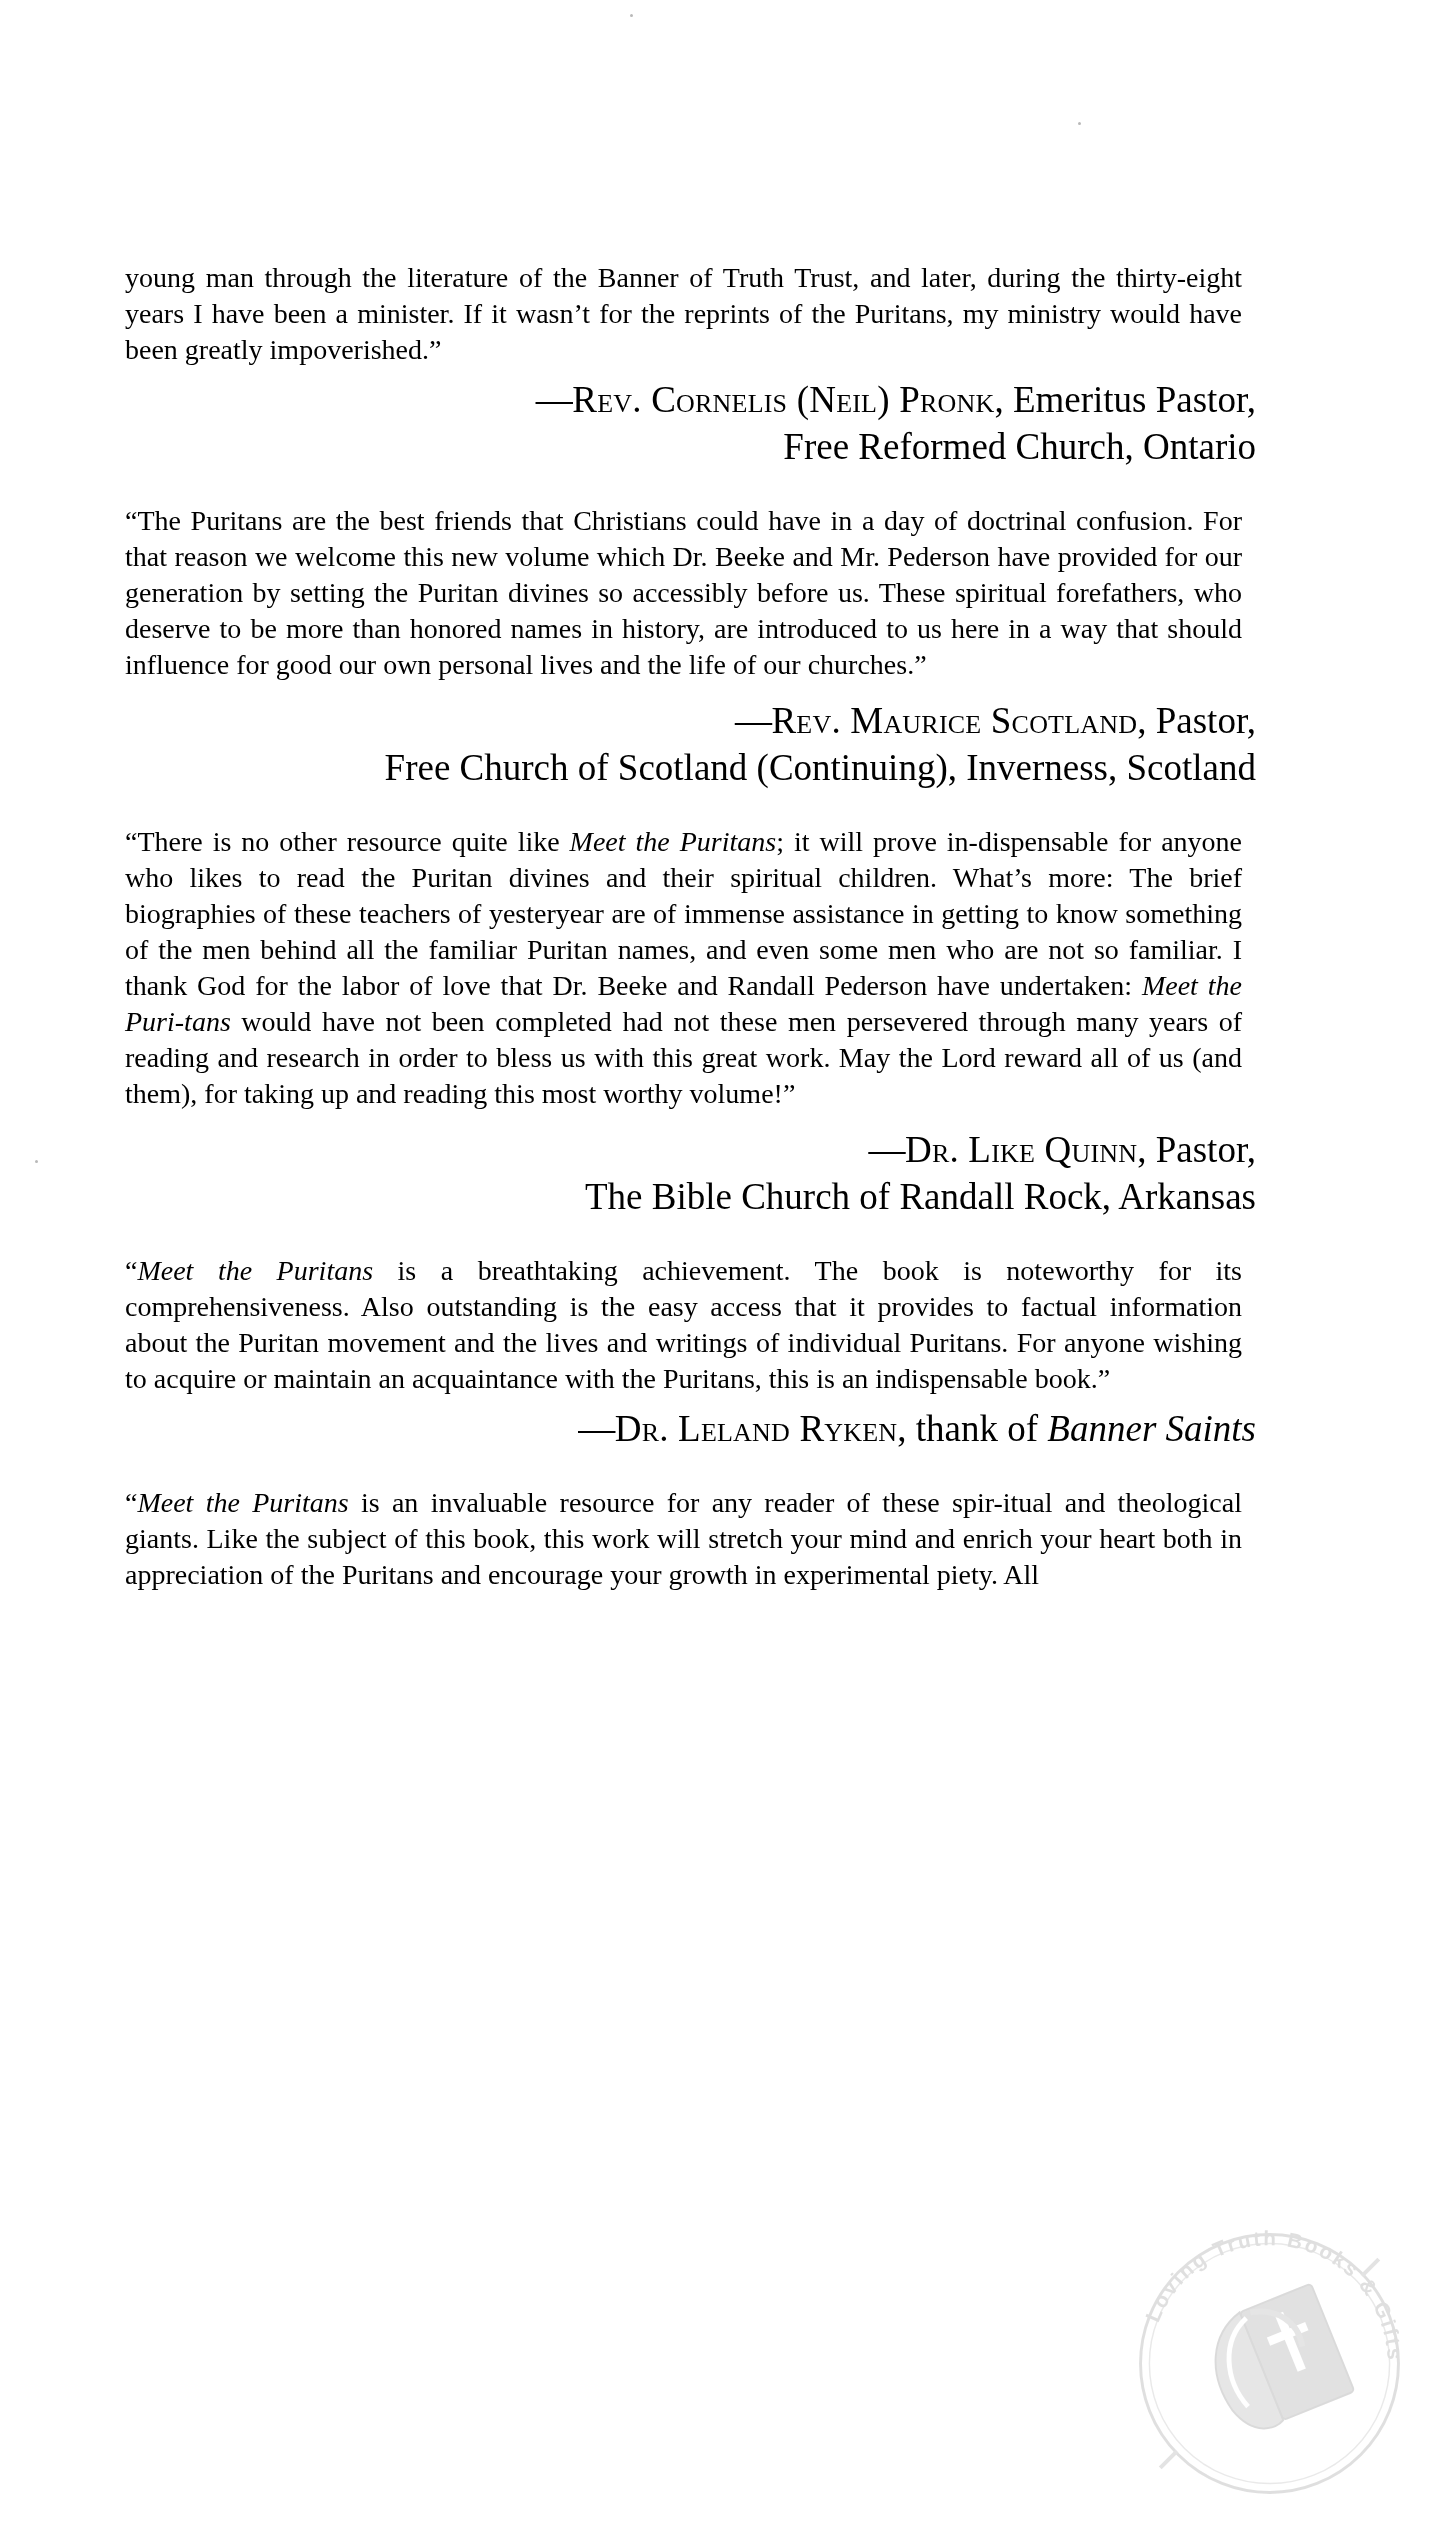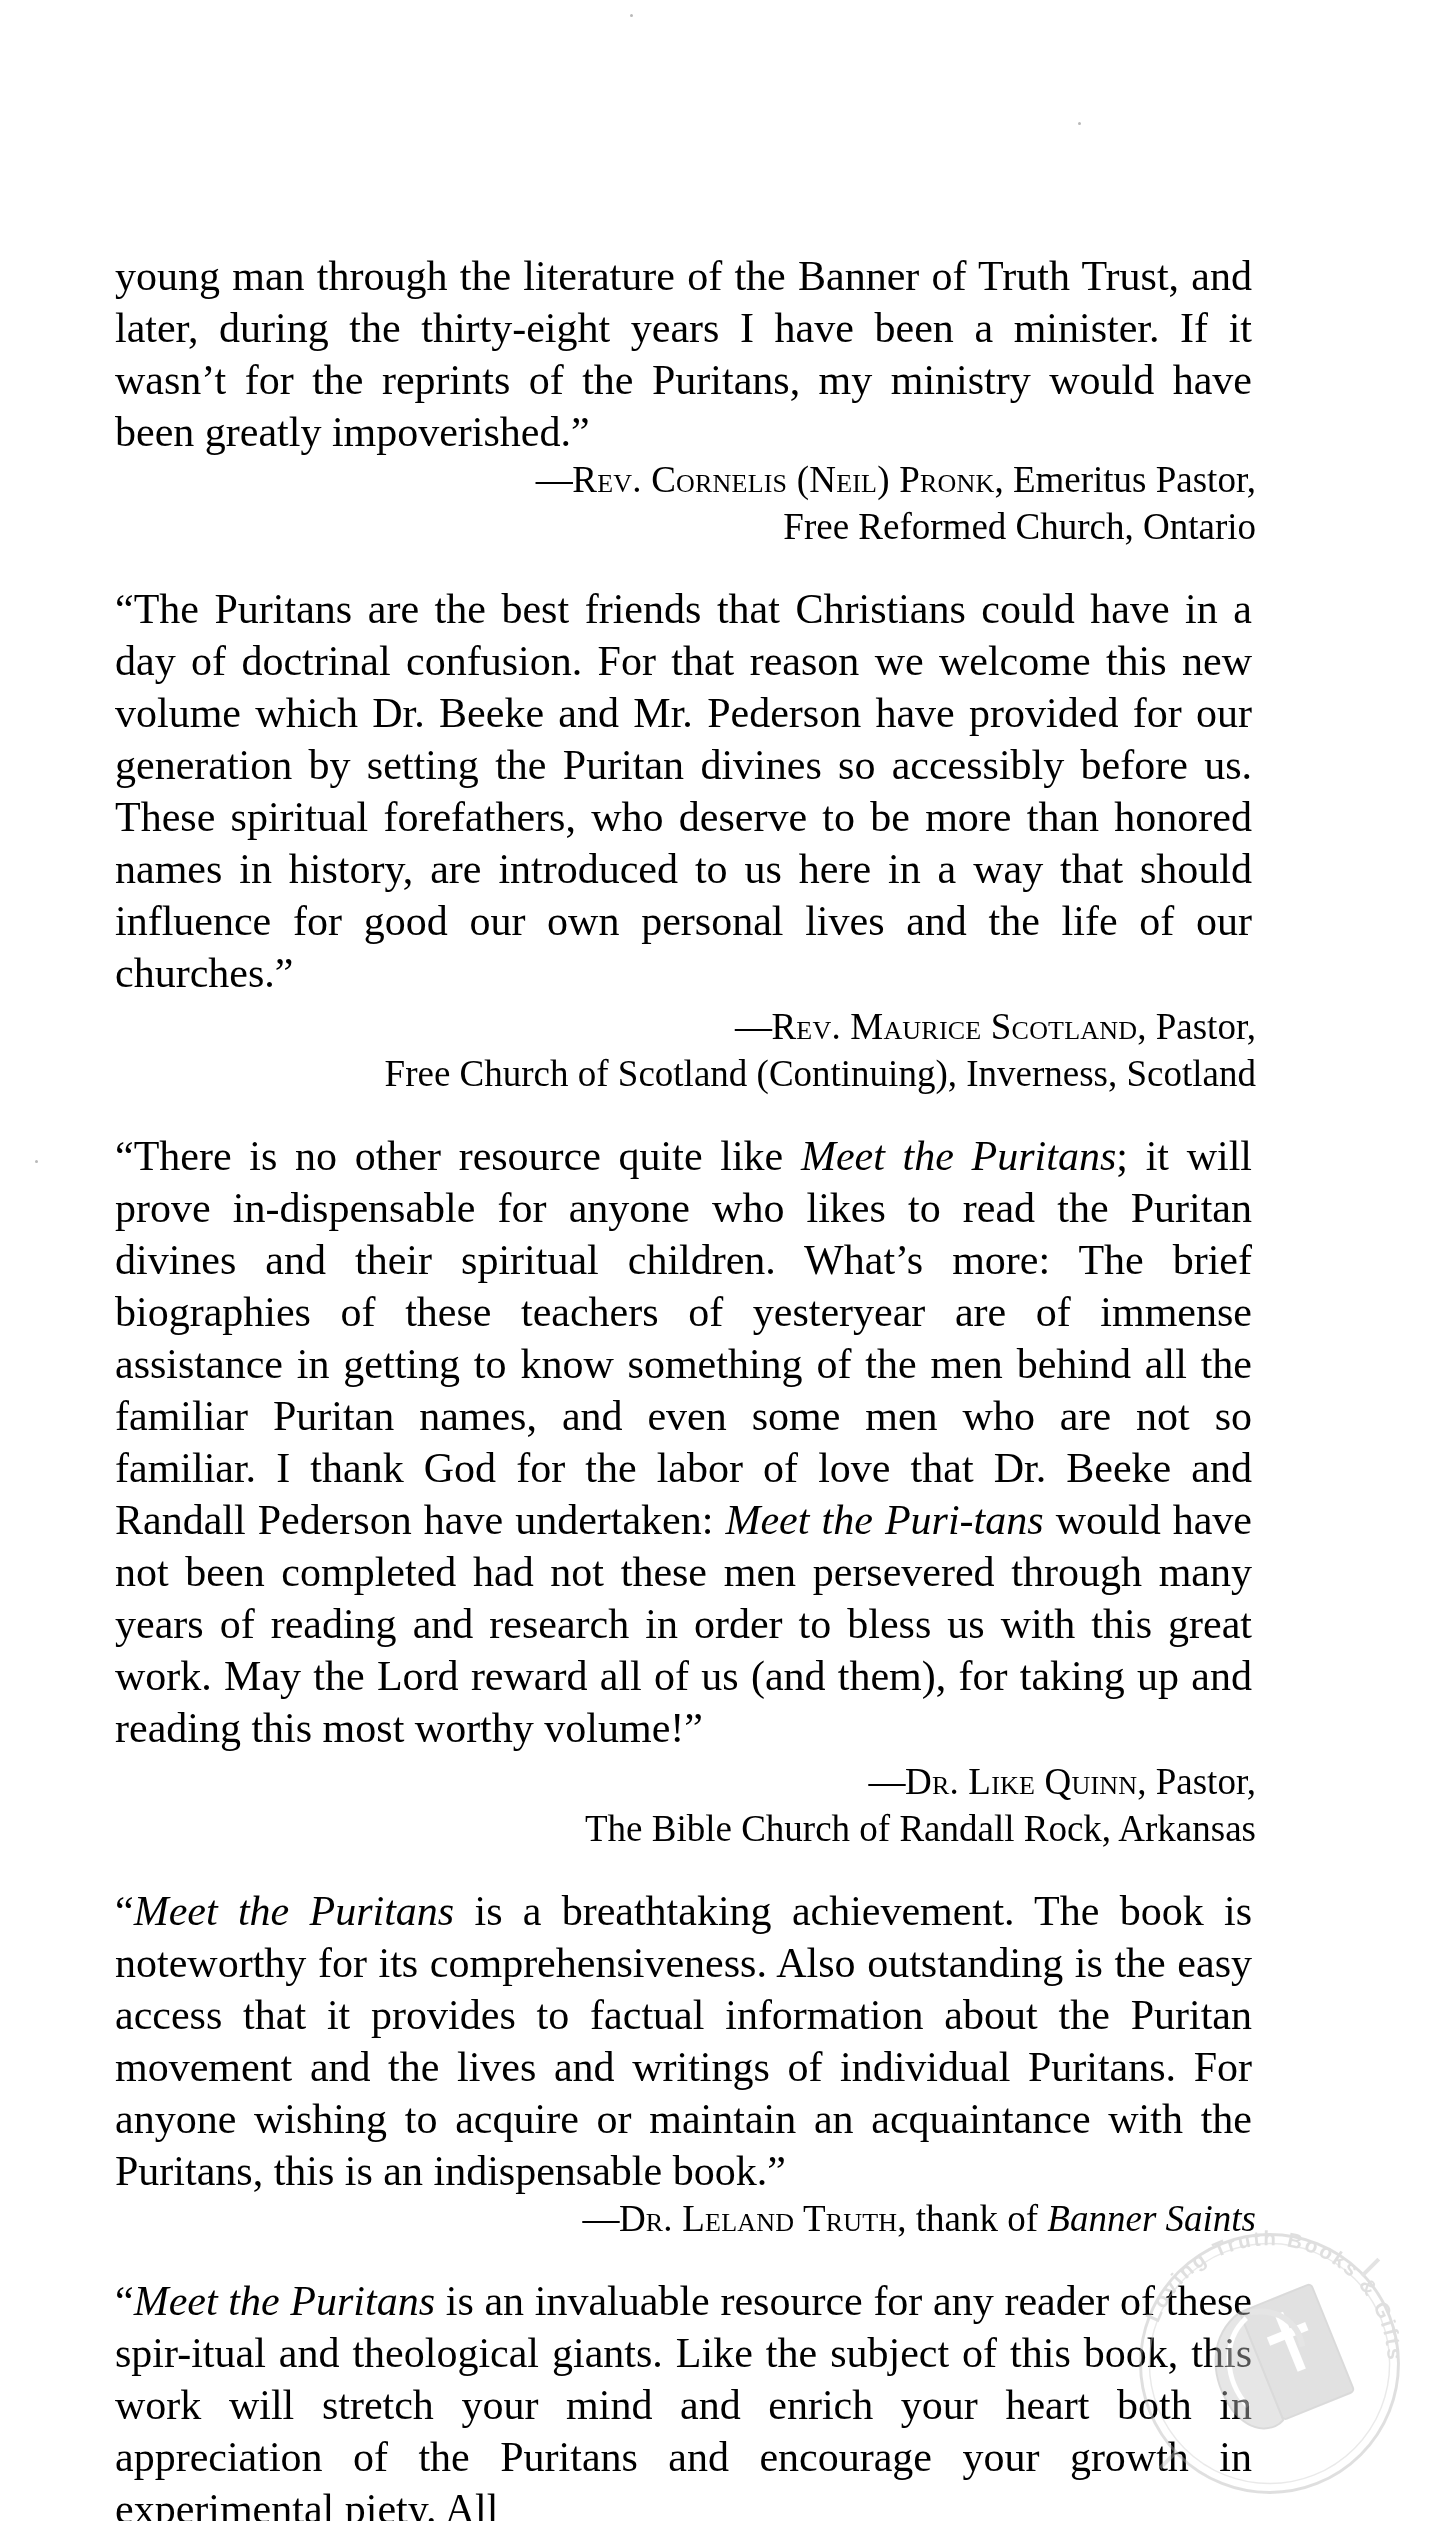--- a/index.html
+++ b/index.html
@@ -29,25 +29,25 @@
     left: 111px;
     top: 246px;
     width: 1145px;
   }
 
   .endorsement {
     margin-bottom: 33px;
   }
 
   .quote-body {
-    font-size: 42px;
-    line-height: 52px;
+    font-size: 28px;
+    line-height: 36px;
     text-align: justify;
     text-justify: inter-word;
-    margin: 4px;
+    margin: 14px;
     hyphens: manual;
   }
 
   .quote-body.first-block {
     text-align: justify;
   }
 
   .attrib-line {
     font-size: 37px;
     line-height: 47px;
@@ -117,21 +117,21 @@
     </div>
 
     <div class="endorsement">
       <p class="quote-body"><span>“There is no other resource quite like </span><span class="ital">Meet the Puritans</span><span>; it will prove in-dispensable for anyone who likes to read the Puritan divines and their spiritual children. What’s more: The brief biographies of these teachers of yesteryear are of immense assistance in getting to know something of the men behind all the familiar Puritan names, and even some men who are not so familiar. I thank God for the labor of love that Dr. Beeke and Randall Pederson have undertaken: </span><span class="ital">Meet the Puri-tans</span><span> would have not been completed had not these men persevered through many years of reading and research in order to bless us with this great work. May the Lord reward all of us (and them), for taking up and reading this most worthy volume!”</span></p>
       <p class="attrib-line"><span class="dash">—</span><span class="sc">Dr. Like Quinn</span><span>, Pastor,</span></p>
       <p class="attrib-line"><span>The Bible Church of Randall Rock, Arkansas</span></p>
     </div>
 
     <div class="endorsement">
       <p class="quote-body"><span>“</span><span class="ital">Meet the Puritans</span><span> is a breathtaking achievement. The book is noteworthy for its comprehensiveness. Also outstanding is the easy access that it provides to factual information about the Puritan movement and the lives and writings of individual Puritans. For anyone wishing to acquire or maintain an acquaintance with the Puritans, this is an indispensable book.”</span></p>
-      <p class="attrib-line tight-up"><span class="dash">—</span><span class="sc">Dr. Leland Truth</span><span>, thank of </span><span class="ital">Banner Saints</span></p>
+      <p class="attrib-line tight-up"><span class="dash">—</span><span class="sc">Dr. Leland Ryken</span><span>, thank of </span><span class="ital">Banner Saints</span></p>
     </div>
 
     <div class="endorsement">
       <p class="quote-body"><span>“</span><span class="ital">Meet the Puritans</span><span> is an invaluable resource for any reader of these spir-itual and theological giants. Like the subject of this book, this work will stretch your mind and enrich your heart both in appreciation of the Puritans and encourage your growth in experimental piety. All</span></p>
     </div>
 
   </div>
 
   <div class="tiny-dot" style="left:630px; top:13.8px;"></div>
   <div class="tiny-dot" style="left:1078px; top:122px;"></div>

